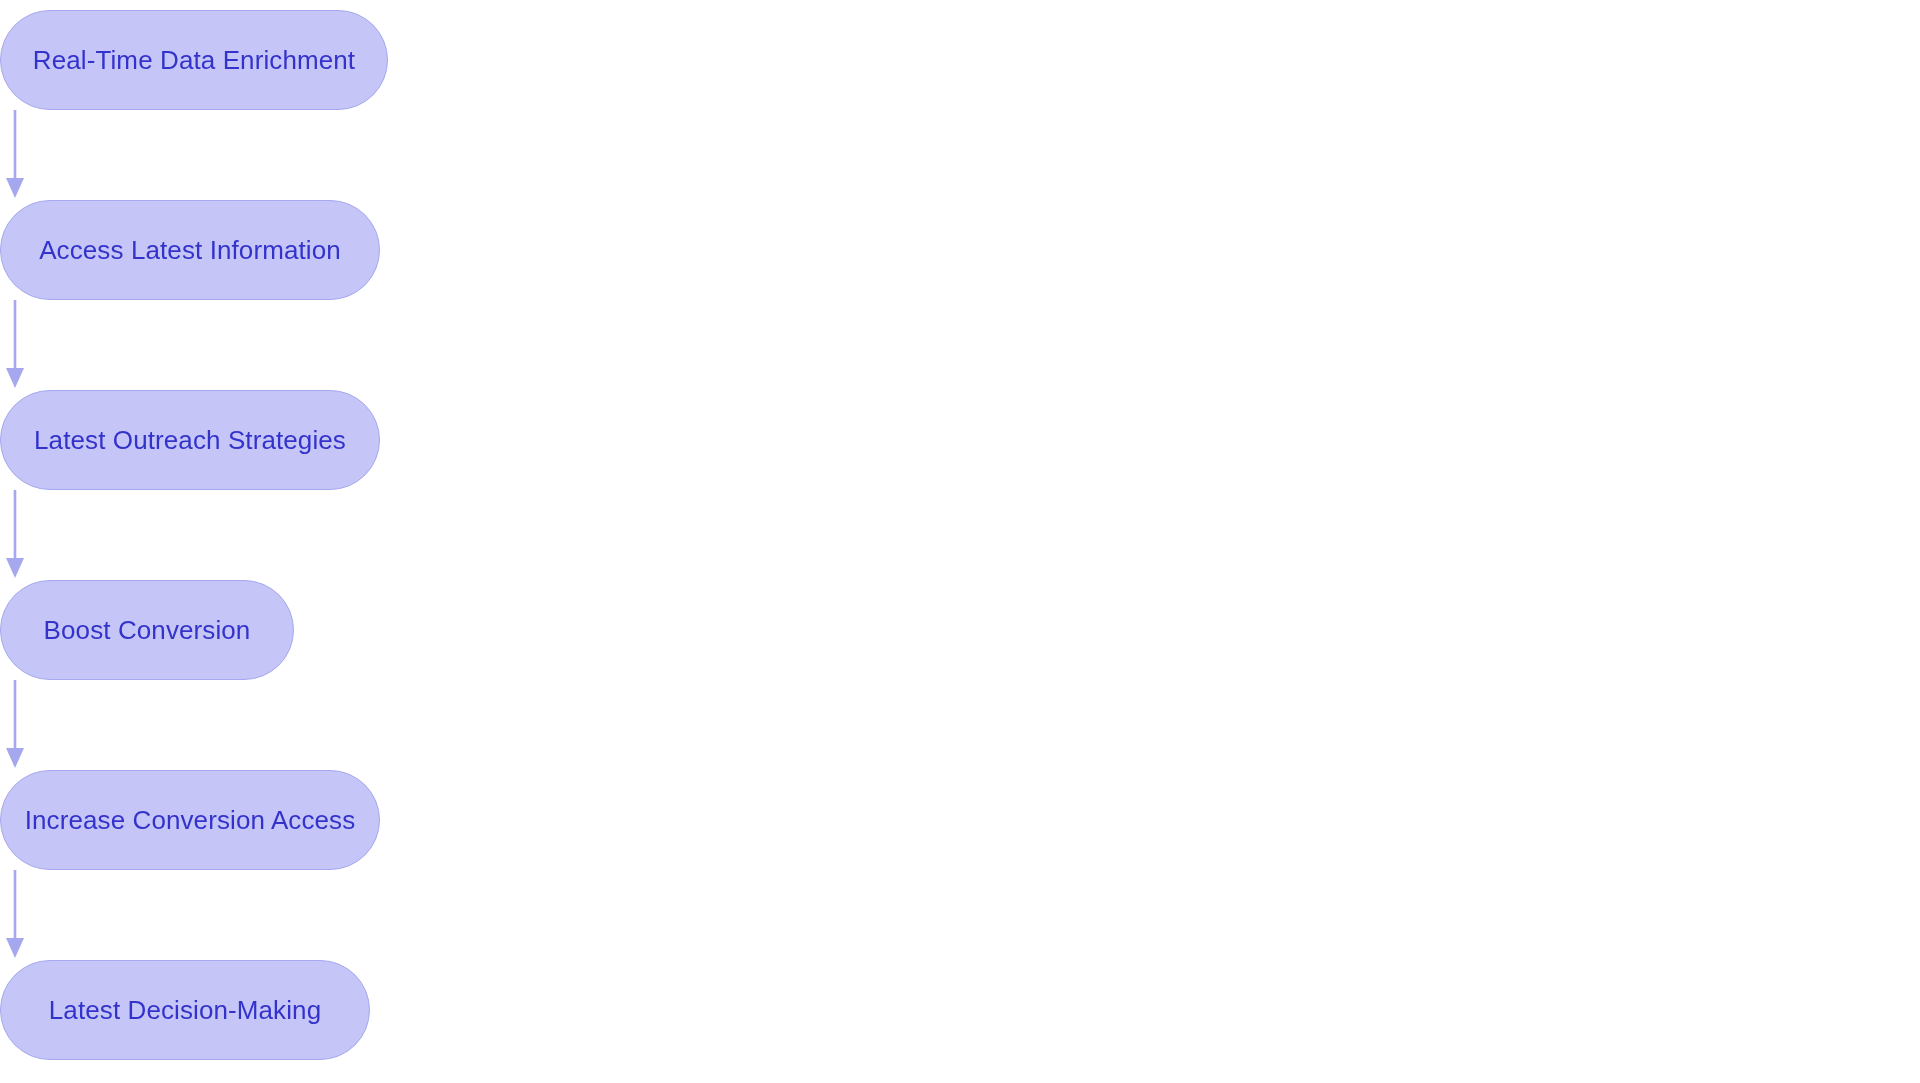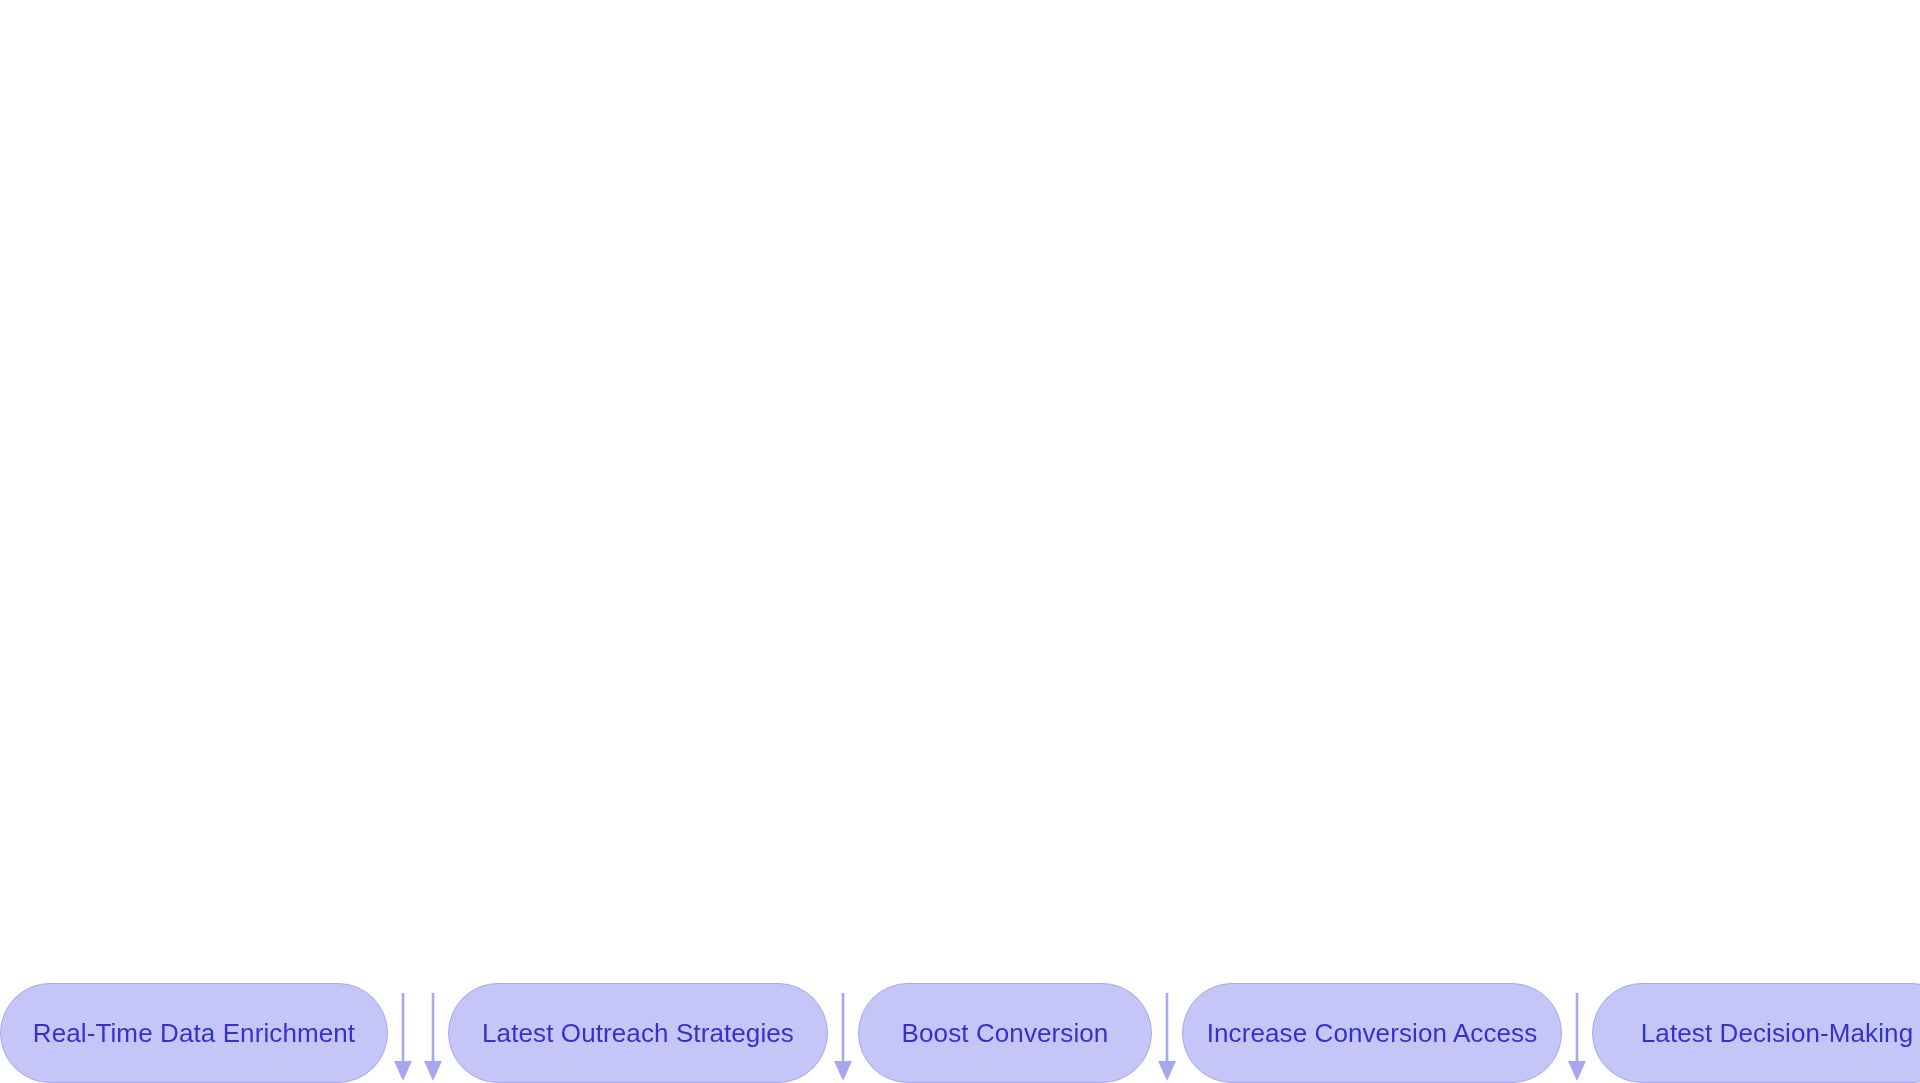--- a/index.html
+++ b/index.html
@@ -21,23 +21,24 @@
     background: #ffffff;
   }
 
   .flow-column {
     position: absolute;
     left: 0;
     top: 0;
     width: 1920px;
     height: 1083px;
     display: flex;
-    flex-direction: row;
-    align-items: flex-end;
+    flex-direction: column;
+    align-items: flex-start;
     justify-content: flex-start;
+    padding-top: 10px;
     box-sizing: border-box;
   }
 
   .flow-node {
     box-sizing: border-box;
     height: 100px;
     border-radius: 50px;
     background: #c5c6f7;
     border: 1.6px solid #a5a8ee;
     display: flex;
@@ -81,20 +82,23 @@
 
     <div class="flow-node" style="width:388px">
       <span class="flow-node-label">Real-Time Data Enrichment</span>
     </div>
 
     <svg class="flow-connector" viewBox="0 0 30 90" preserveAspectRatio="none">
       <line class="conn-line" x1="15" y1="0" x2="15" y2="72"></line>
       <polygon class="conn-head" points="15,88 6,68 24,68"></polygon>
     </svg>
 
+    <div class="flow-node" style="width:380px">
+      <span class="flow-node-label">Access Latest Information</span>
+    </div>
 
     <svg class="flow-connector" viewBox="0 0 30 90" preserveAspectRatio="none">
       <line class="conn-line" x1="15" y1="0" x2="15" y2="72"></line>
       <polygon class="conn-head" points="15,88 6,68 24,68"></polygon>
     </svg>
 
     <div class="flow-node" style="width:380px">
       <span class="flow-node-label">Latest Outreach Strategies</span>
     </div>
 

